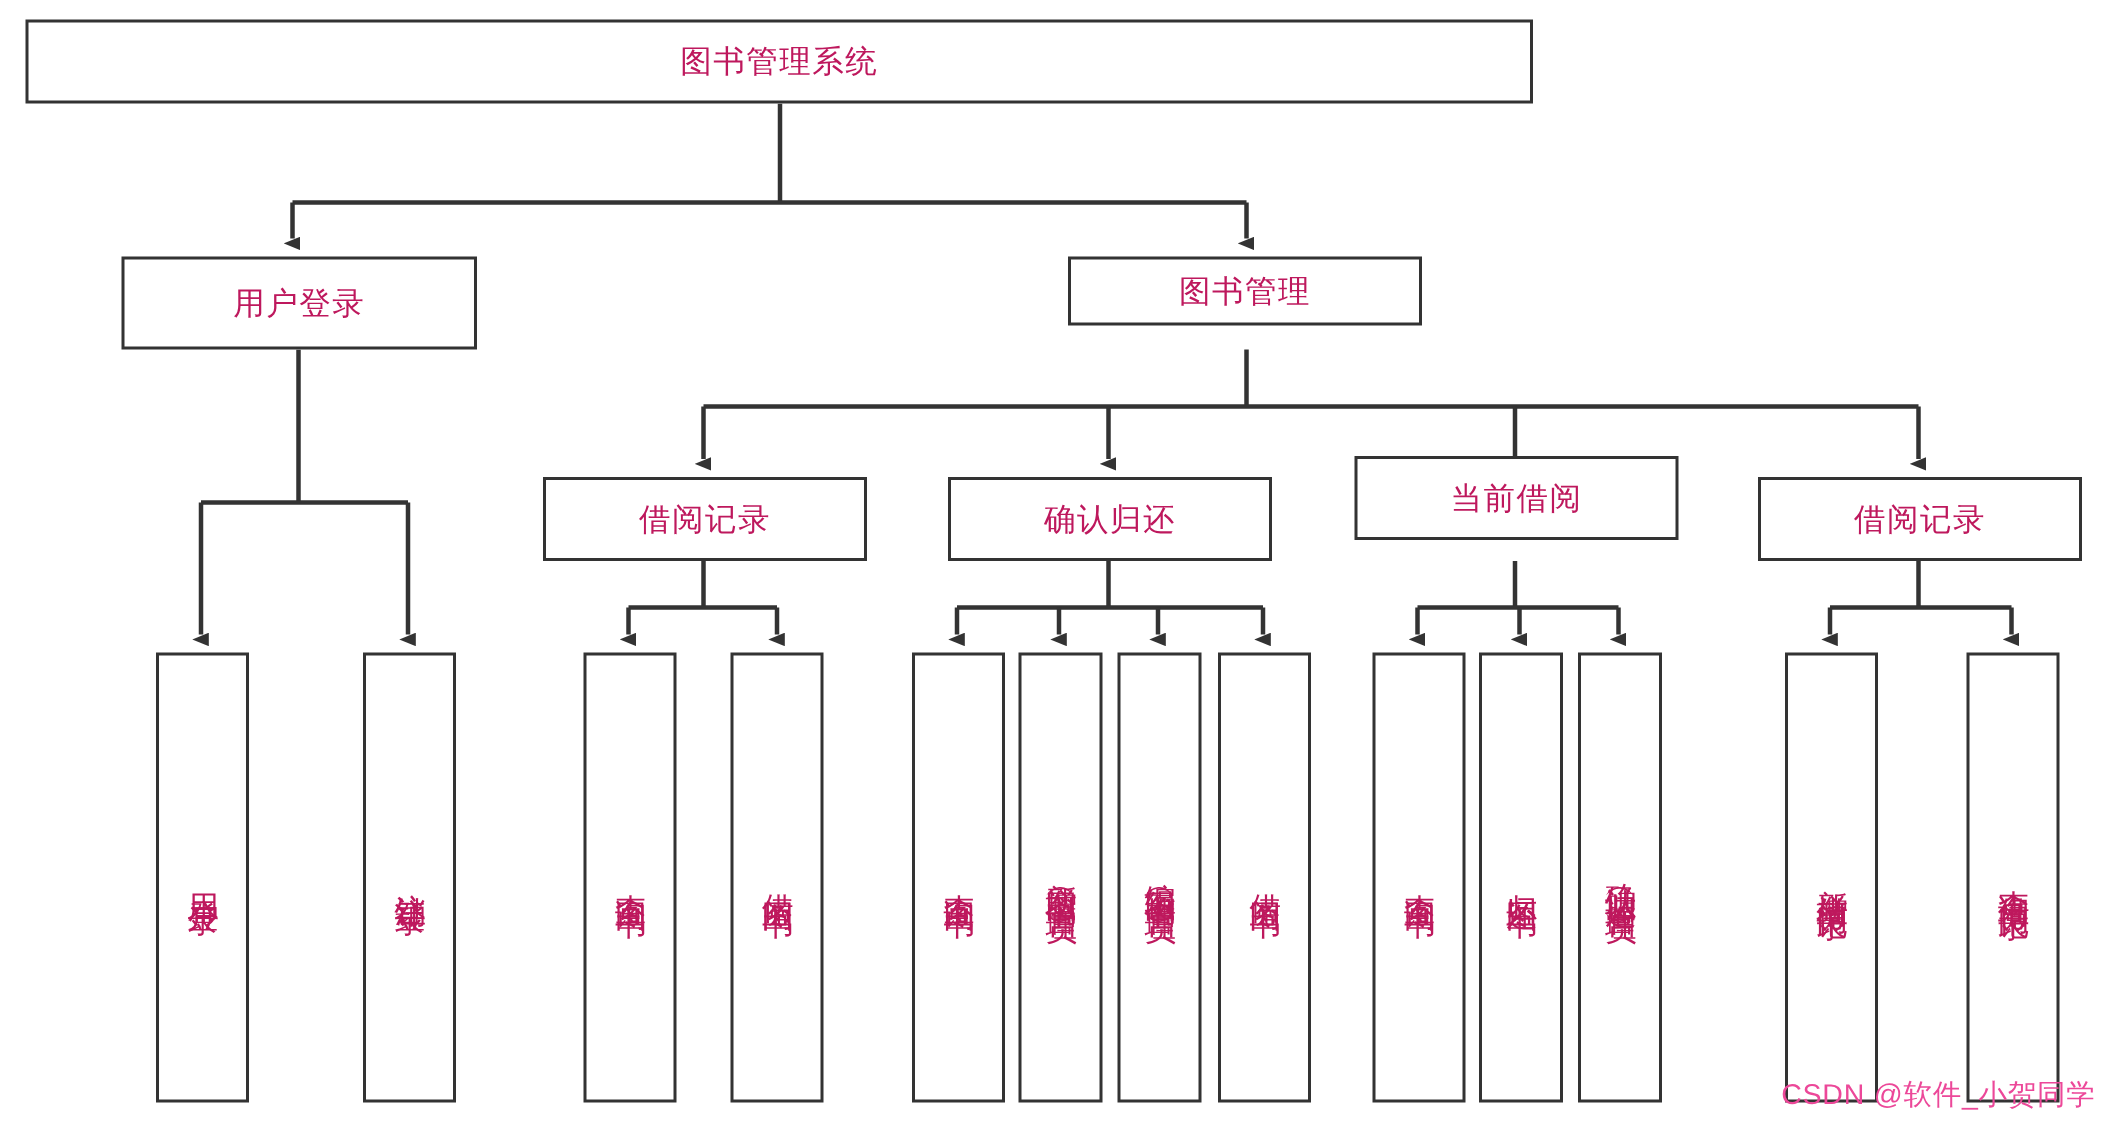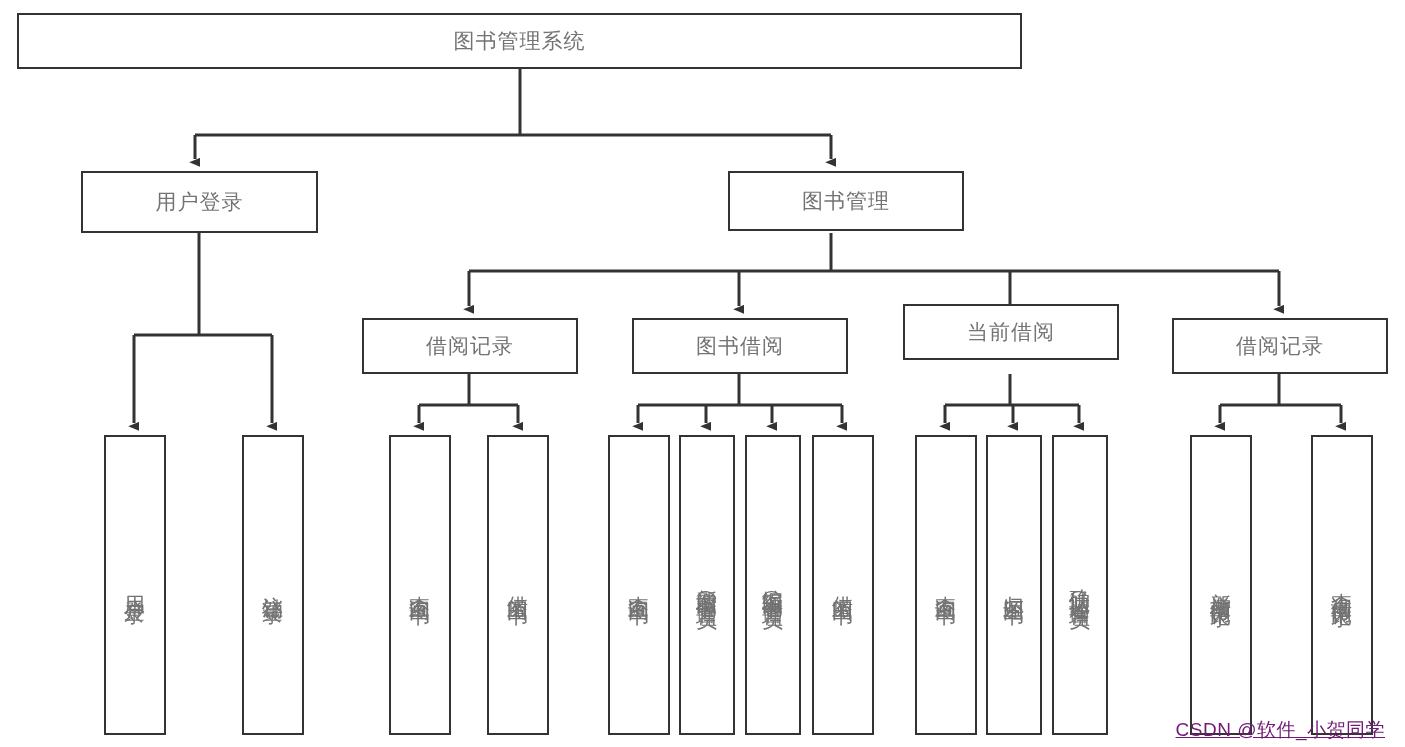--- a/index.html
+++ b/index.html
@@ -26,21 +26,21 @@
     pointer-events: none;
   }
   .node {
     position: absolute;
     box-sizing: border-box;
     border: 2.5px solid #333333;
     background: #ffffff;
     display: flex;
     align-items: center;
     justify-content: center;
-    color: #737373;
+    color: #be185d;
   }
   .node.horiz {
     font-size: 21px;
     letter-spacing: 1px;
   }
   .node.vert {
     writing-mode: vertical-rl;
     text-orientation: upright;
     font-size: 21px;
     letter-spacing: 3px;
@@ -51,27 +51,26 @@
   .node.vert .txt {
     writing-mode: vertical-rl;
     text-orientation: upright;
     white-space: nowrap;
   }
   .node .txt {
     display: block;
   }
   #watermark {
     position: absolute;
-    right: 20px;
+    right: 8px;
     bottom: 4px;
     font-size: 19px;
-    color: #701a75;
+    color: #ec4899;
     white-space: nowrap;
     letter-spacing: 0.5px;
-    text-decoration: underline;
   }
 </style>
 </head>
 <body>
 
 <div id="stage">
 
   <svg id="wires" viewBox="0 0 1405 747" width="1405" height="747">
     <defs>
       <marker id="arrowhead" markerWidth="9" markerHeight="11" refX="1.2" refY="5.2" orient="auto" markerUnits="userSpaceOnUse">
@@ -124,29 +123,29 @@
     </g>
   </svg>
 
   <div class="node horiz" style="left:17px; top:13px; width:1005px; height:56px;">
     <span class="txt">图书管理系统</span>
   </div>
 
   <div class="node horiz" style="left:81px; top:171px; width:237px; height:62px;">
     <span class="txt">用户登录</span>
   </div>
-  <div class="node horiz" style="left:712px; top:171px; width:236px; height:60px;margin-left:16px;">
+  <div class="node horiz" style="left:712px; top:171px; width:236px; height:46px;">
     <span class="txt">图书管理</span>
   </div>
 
   <div class="node horiz" style="left:362px; top:318px; width:216px; height:56px;">
     <span class="txt">借阅记录</span>
   </div>
   <div class="node horiz" style="left:632px; top:318px; width:216px; height:56px;">
-    <span class="txt">图书借阅</span>
+    <span class="txt">确认归还</span>
   </div>
   <div class="node horiz" style="left:903px; top:304px; width:216px; height:56px;">
     <span class="txt">当前借阅</span>
   </div>
   <div class="node horiz" style="left:1172px; top:318px; width:216px; height:56px;">
     <span class="txt">借阅记录</span>
   </div>
 
   <div class="node vert" style="left:104px; top:435px; width:62px; height:300px;">
     <span class="txt">用户登录</span>

